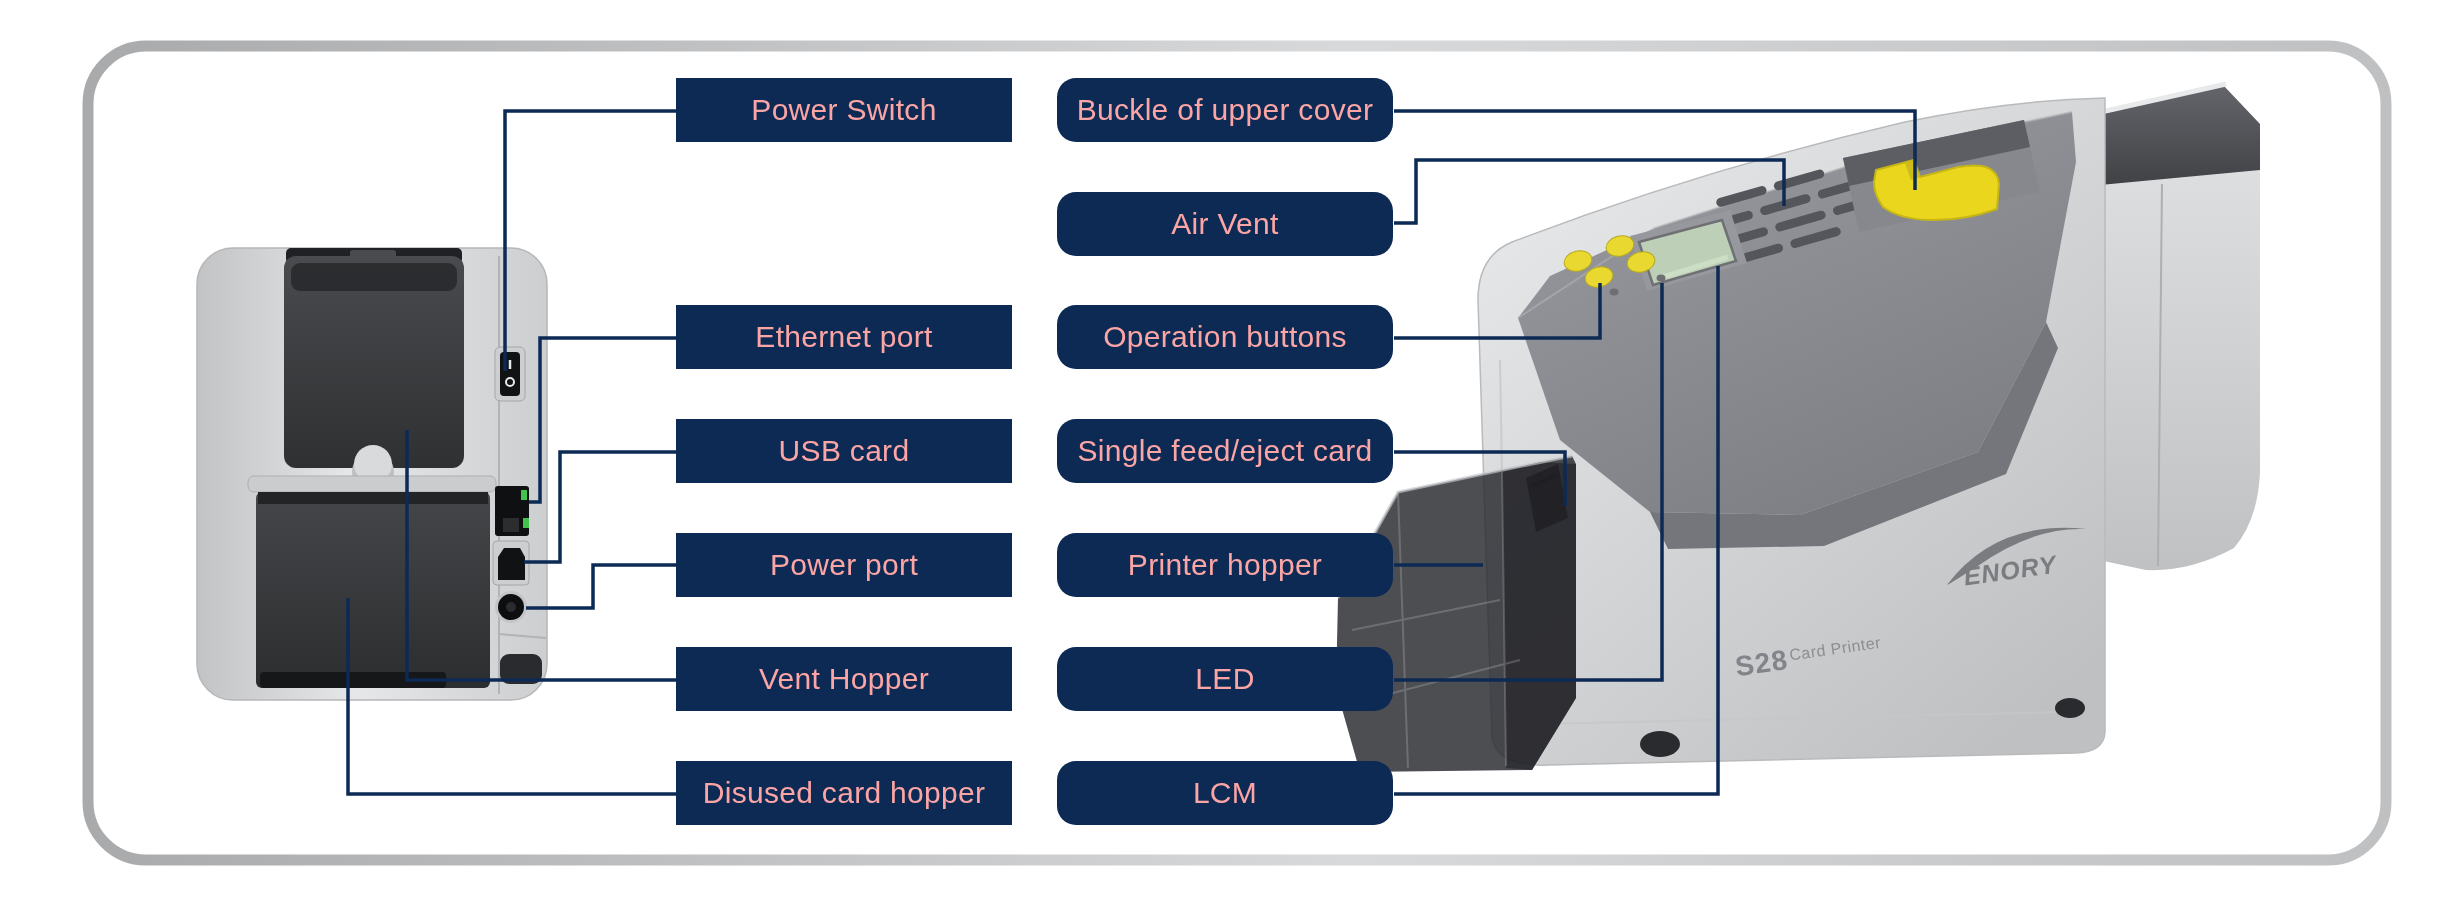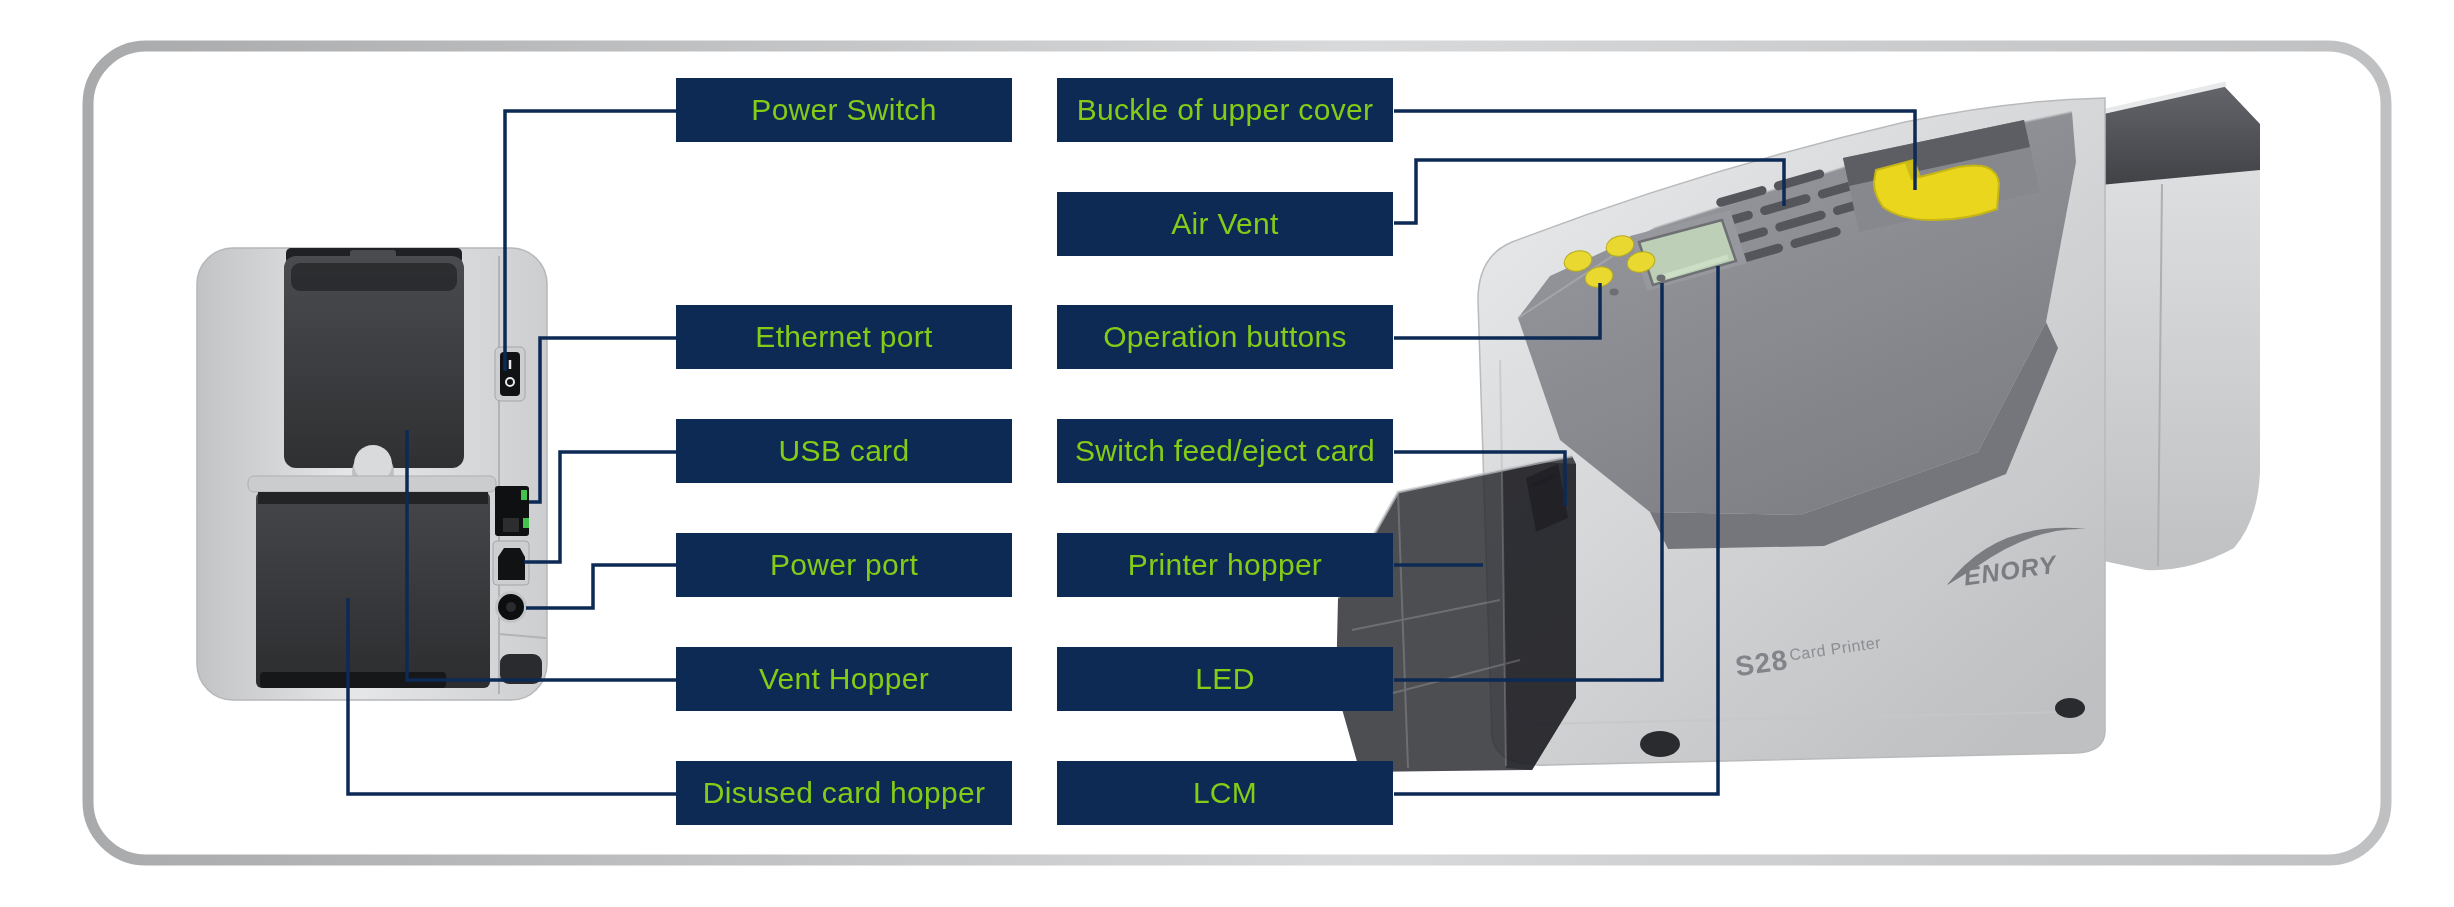--- a/index.html
+++ b/index.html
@@ -8,28 +8,28 @@
     width:2454px;height:907px;
     background:#ffffff;
     font-family:"Liberation Sans", sans-serif;
     overflow:hidden;
   }
   .art{position:absolute;left:0;top:0;width:2454px;height:907px;}
   .plabel{
     position:absolute;
     width:336px;height:64px;
     background:#0d2a55;
-    color:#84cc16;
+    color:#fca5a5;
     display:flex;align-items:center;justify-content:center;
     font-size:30px;line-height:1;letter-spacing:0.3px;
     white-space:nowrap;
     z-index:5;
   }
   .col-left{left:676px;}
-  .col-right{left:1057px;}
+  .col-right{left:1057px;border-radius:19px;}
 </style>
 </head>
 <body>
 
 <div class="canvas">
 
   <svg class="art" viewBox="0 0 2454 907">
     <defs>
       <linearGradient id="gBorder" x1="0" y1="0" x2="1" y2="0">
         <stop offset="0" stop-color="#a9aaac"></stop>
@@ -212,18 +212,18 @@
   <div class="plabel col-left" style="top:78px">Power Switch</div>
   <div class="plabel col-left" style="top:305px">Ethernet port</div>
   <div class="plabel col-left" style="top:419px">USB card</div>
   <div class="plabel col-left" style="top:533px">Power port</div>
   <div class="plabel col-left" style="top:647px">Vent Hopper</div>
   <div class="plabel col-left" style="top:761px">Disused card hopper</div>
 
   <div class="plabel col-right" style="top:78px">Buckle of upper cover</div>
   <div class="plabel col-right" style="top:192px">Air Vent</div>
   <div class="plabel col-right" style="top:305px">Operation buttons</div>
-  <div class="plabel col-right" style="top:419px">Switch feed/eject card</div>
+  <div class="plabel col-right" style="top:419px">Single feed/eject card</div>
   <div class="plabel col-right" style="top:533px">Printer hopper</div>
   <div class="plabel col-right" style="top:647px">LED</div>
   <div class="plabel col-right" style="top:761px">LCM</div>
 
 </div>
 
 </body></html>

